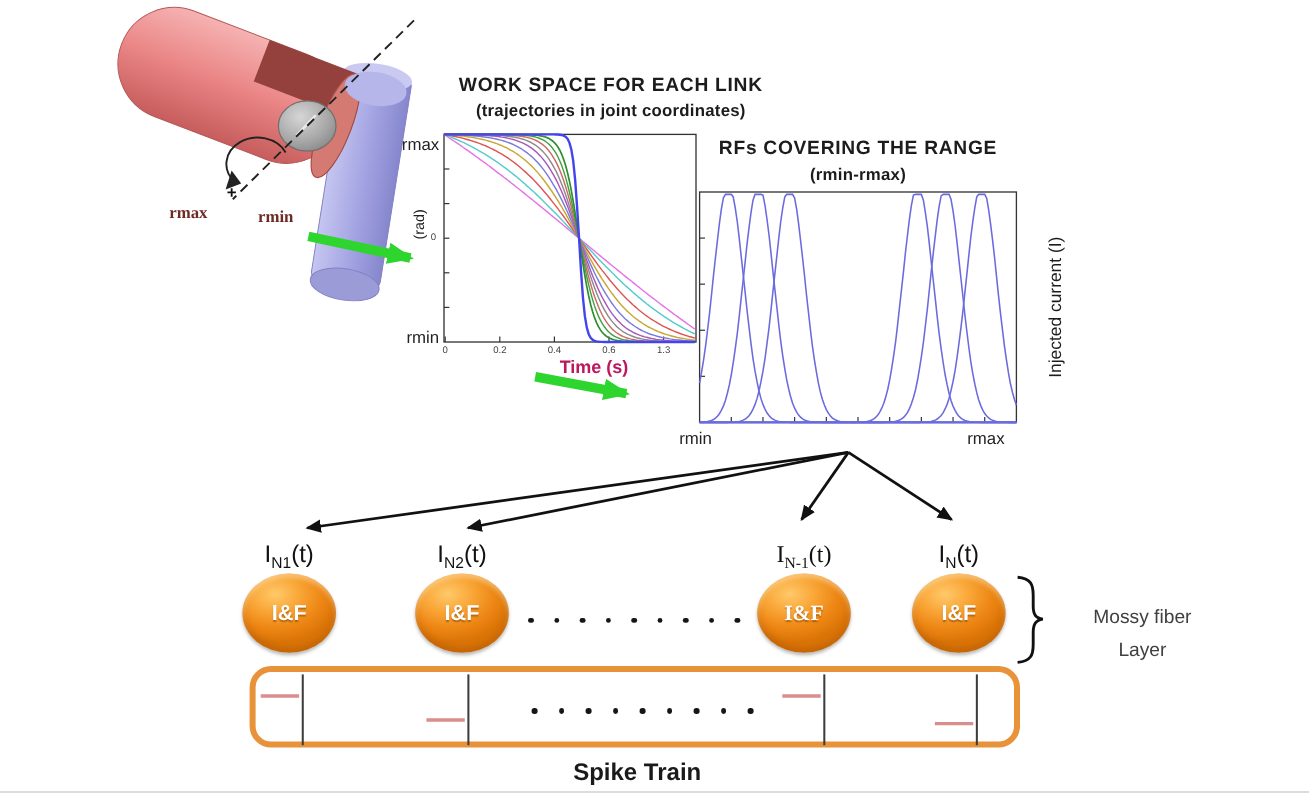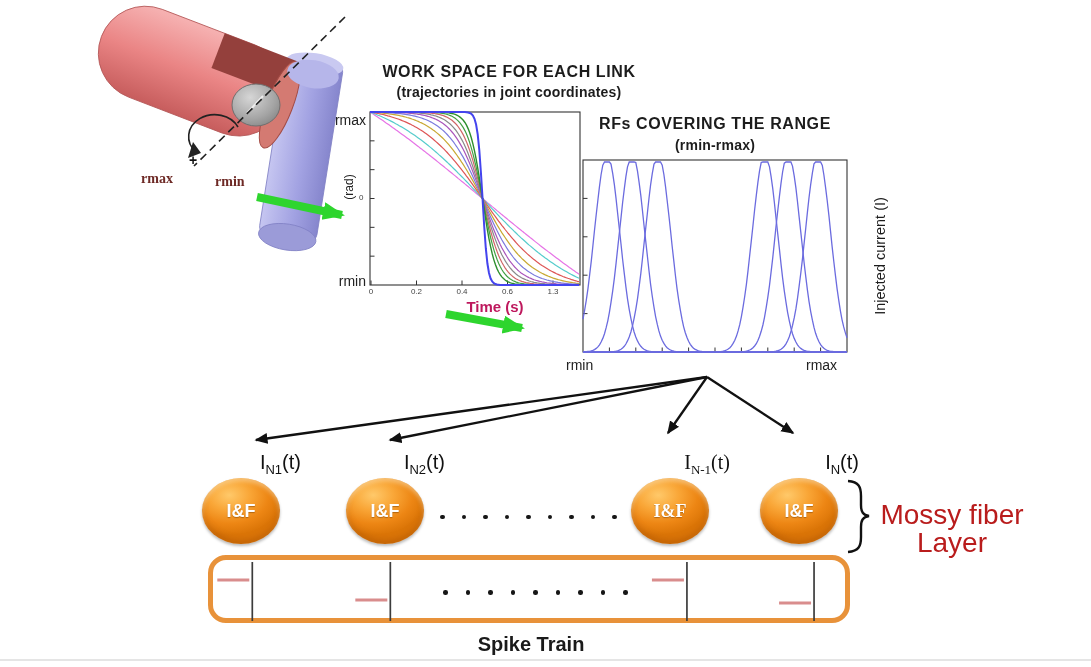--- a/index.html
+++ b/index.html
@@ -14,35 +14,35 @@
   .axis-big{font-size:14px;color:#222;}
   .axis-small{font-size:8px;color:#444;}
   .rot-wrap{position:absolute;width:0;height:0;}
   .rot-wrap > span{position:absolute;transform:translate(-50%,-50%) rotate(-90deg);white-space:nowrap;display:block;}
   .ws-xtick{position:absolute;transform:translateX(-50%);font-size:8px;color:#444;}
   .xlabel{font-size:15px;font-weight:700;color:#be185d;}
   
   .maroon{font-family:"Liberation Serif","DejaVu Serif",serif;font-weight:700;font-size:14px;color:#6e2a26;}
   
   .neuron{position:absolute;width:120px;text-align:center;}
-  .n-label{font-size:20px;color:#111;height:26px;line-height:26px;white-space:nowrap;text-align:right;}
+  .n-label{font-size:20px;color:#111;height:26px;line-height:26px;white-space:nowrap;}
   .n-label sub{font-size:13px;}
   .if-ellipse{width:78px;height:66px;margin:3px auto 0;border-radius:50%;
     background:radial-gradient(ellipse 70% 60% at 35% 26%, #ffc96a 0%, #f9a637 38%, #ed8614 72%, #db7507 100%);
     box-shadow:0 2px 3px rgba(0,0,0,.28), inset 0 -4px 6px rgba(140,60,0,.30), inset 0 3px 4px rgba(255,235,190,.55);
     color:#fff;font-size:18px;font-weight:700;line-height:66px;text-align:center;
     text-shadow:0 1px 1px rgba(120,60,0,.5);}
   
   .dot-row{position:absolute;display:flex;align-items:center;}
   .dot-row .dot{background:#161616;border-radius:50%;flex:0 0 auto;}
   #neuron-dots .dot{width:4.5px;height:4.5px;margin-right:17px;}
   #box-dots .dot{width:4.5px;height:4.5px;margin-right:18px;}
   .dot-row .dot:last-child{margin-right:0;}
   
-  .big-label{font-size:28px;line-height:28px;color:#b91c1c;}
+  .big-label{font-size:16px;line-height:28px;color:#404040;}
   #spike-train-label{font-size:20px;font-weight:600;color:#1a1a1a;}
   
   #spike-box{position:absolute;left:208px;top:555px;width:642px;height:68px;box-sizing:border-box;
     border:5px solid #e8923a;border-radius:18px;background:#fff;}
 </style>
 </head>
 <body>
 
 <div id="stage">
 

